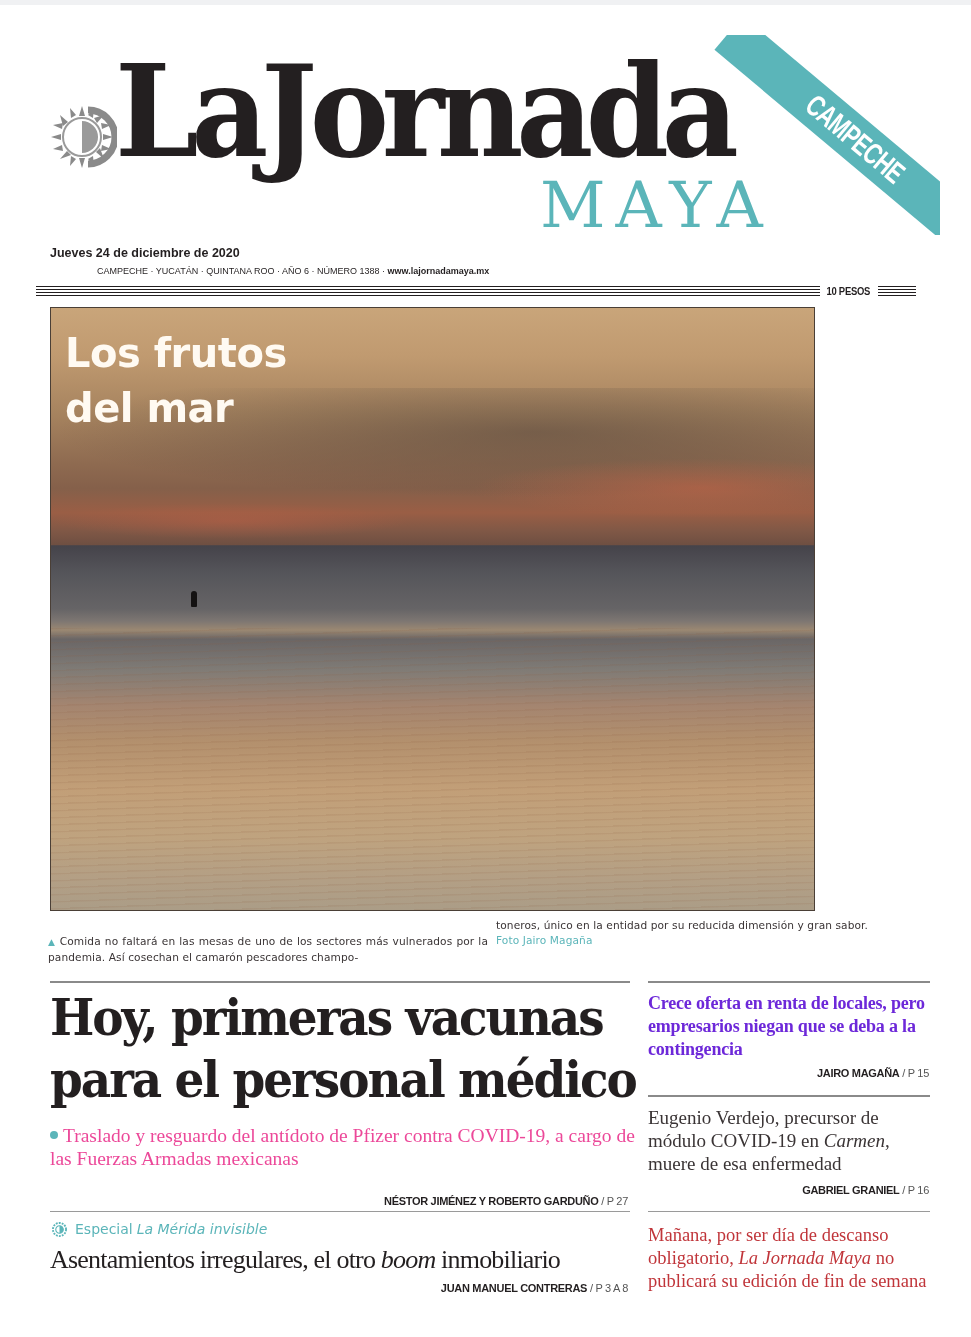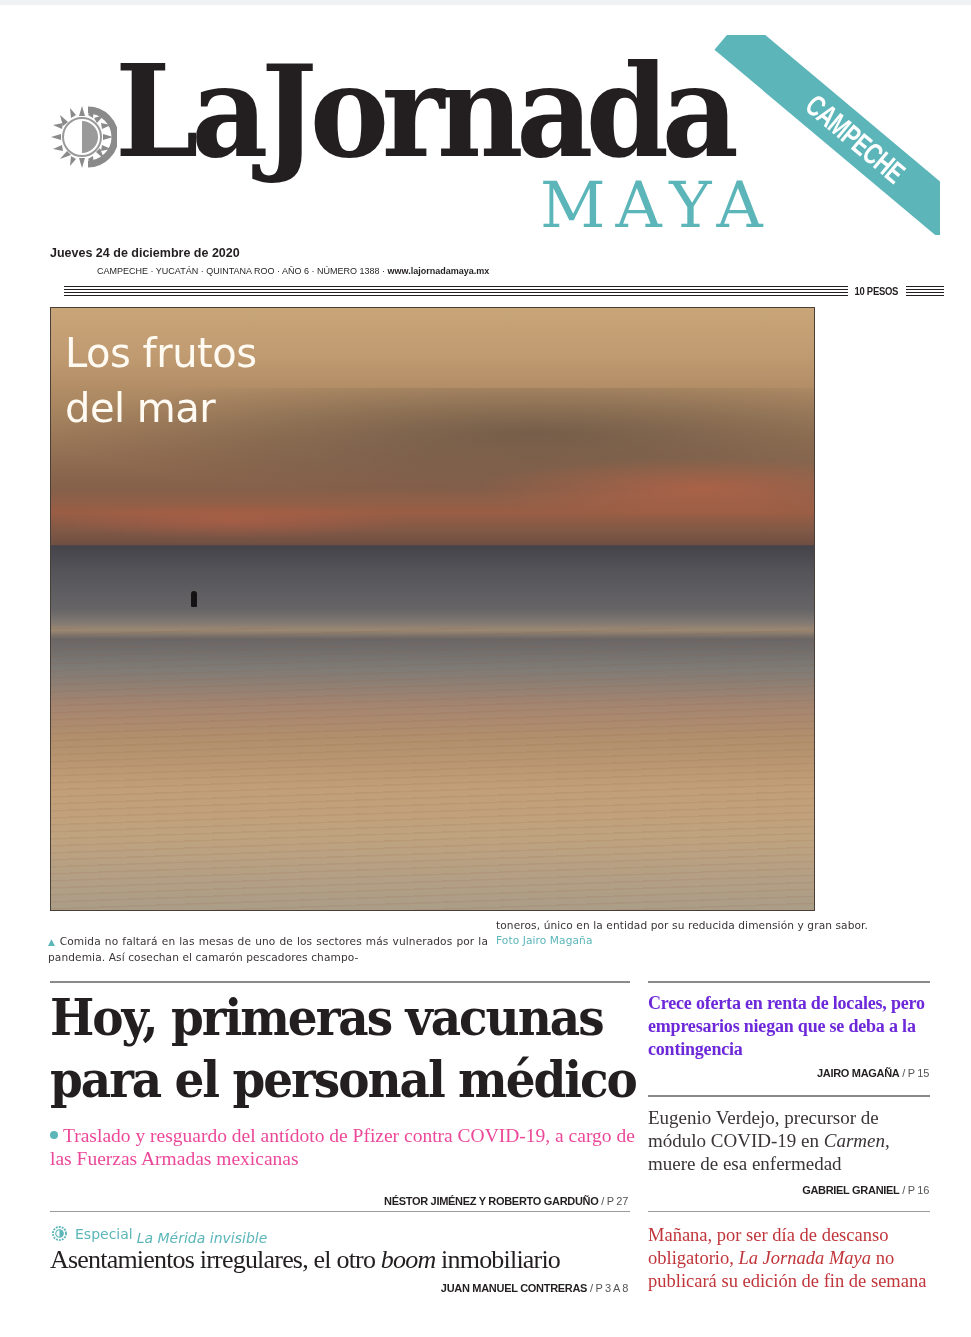--- a/index.html
+++ b/index.html
@@ -14,31 +14,31 @@
   .brand { position: absolute; left: 115px; top: 42px; font-family: "DejaVu Serif", serif; font-weight: bold; font-size: 128px; letter-spacing: -8px; color: #231f20; line-height: 1; transform: scaleX(0.93); transform-origin: left top; }
   .maya { position: absolute; left: 540px; top: 168px; font-family: "DejaVu Serif", serif; font-size: 64px; color: #5bb5b9; letter-spacing: 10px; line-height: 1; }
   .ribbon-wrap { position: absolute; left: 700px; top: 30px; width: 240px; height: 200px; overflow: hidden; }
   .ribbon { position: absolute; left: -10px; top: 82px; width: 330px; height: 44px; background: #5bb5b9; transform: rotate(40deg); transform-origin: center; display: flex; align-items: center; justify-content: center; }
   .ribbon span { color: #ffffff; font-family: "Liberation Sans", sans-serif; font-weight: bold; font-size: 30px; letter-spacing: -1px; transform: scaleX(0.72); display: inline-block; }
 
   
   .dateline { position: absolute; left: 50px; top: 246px; font-size: 12.5px; font-weight: bold; color: #231f20; }
   .subline { position: absolute; left: 50px; top: 266px; font-size: 9px; color: #231f20; white-space: nowrap; margin-left: 47px; }
   .subline b { font-weight: bold; }
-  .rules { position: absolute; left: 64px; top: 285px; width: 880px; height: 12px; display: flex; align-items: center; }
+  .rules { position: absolute; left: 36px; top: 285px; width: 880px; height: 12px; display: flex; align-items: center; }
   .rules .lines { flex: 1; height: 11px; background: repeating-linear-gradient(to bottom, #231f20 0px, #231f20 1px, transparent 1px, transparent 3px); }
   .rules .lines.short { flex: 0 0 38px; }
   .rules .price { font-size: 10.5px; font-weight: bold; padding: 0 6px 0 4px; letter-spacing: -0.3px; transform: scaleX(0.9); display: inline-block; }
 
   
   .photo { position: absolute; left: 50px; top: 307px; width: 765px; height: 604px; border: 1px solid #4a3f36; overflow: hidden;
     background: linear-gradient(to bottom,
       #c9a57a 0%, #c09a70 8%, #a5825e 18%, #8e6a50 26%, #85604a 30%, #9a5e45 34%, #805846 37%, #6f4f42 39.3%,
       #45434a 39.5%, #55555a 44%, #666466 50%, #7d7672 52%, #9b8872 53.5%, #6a6666 55%, #7f7b76 60%,
-      #a48570 66%, #b3906d 72%, #c29f78 80%, #bfa37f 88%, #b39f85 95%, #ab9d87 100%); }
+      #a48570 66%, #b3906d 72%, #c29f78 80%, #bfa37f 88%, #b39f85 95%, #ab9d87 100%); font-weight: bold; }
   .photo .cloud1 { position: absolute; left: 420px; top: 150px; width: 460px; height: 60px; background: radial-gradient(ellipse at center, rgba(200,100,70,0.55), rgba(200,100,70,0) 70%); }
   .photo .cloud2 { position: absolute; left: 0px; top: 195px; width: 360px; height: 36px; background: radial-gradient(ellipse at center, rgba(190,95,70,0.45), rgba(190,95,70,0) 70%); }
   .photo .haze { position: absolute; left: 0; top: 80px; width: 880px; height: 110px; background: radial-gradient(ellipse at 55% 40%, rgba(70,60,55,0.45), rgba(70,60,55,0) 70%); }
   .photo .ripples { position: absolute; left: 0; top: 320px; width: 880px; height: 284px; background: repeating-linear-gradient(178deg, rgba(140,90,60,0.12) 0px, rgba(140,90,60,0.12) 1px, transparent 2px, transparent 7px); }
   .figure { position: absolute; width: 6px; height: 16px; background: #141212; border-radius: 3px 3px 1px 1px; }
   .photo-title { position: absolute; left: 14px; top: 18px; font-family: "DejaVu Sans", sans-serif; font-size: 40px; line-height: 55px; color: #fffaf2; letter-spacing: -0.5px; }
 
   
   .caption { position: absolute; top: 918px; font-family: "DejaVu Sans", sans-serif; font-size: 10.6px; line-height: 15px; color: #3a3435; letter-spacing: 0.1px; }
   .caption.c1 { left: 48px; width: 440px; text-align: justify; margin-top: 16px; }
@@ -51,21 +51,21 @@
   .hr.thin { height: 1px; background: #9a9a9a; }
   .headline { position: absolute; left: 50px; top: 986px; width: 590px; font-family: "DejaVu Serif", serif; font-weight: bold; font-size: 51px; line-height: 62px; letter-spacing: -2.2px; color: #231f20; transform: scaleX(0.92); transform-origin: left top; white-space: nowrap; }
   .deck { position: absolute; left: 50px; top: 1124px; width: 590px; font-family: "Liberation Serif", serif; font-size: 19.5px; line-height: 23px; color: #ec4899; }
   .deck .bullet { display: inline-block; width: 8px; height: 8px; border-radius: 50%; background: #5bb5b9; margin-right: 5px; vertical-align: 3px; }
   .deck .txt { display: inline; }
   .byline { position: absolute; font-family: "Liberation Sans", sans-serif; font-weight: bold; font-size: 11px; color: #231f20; letter-spacing: -0.3px; text-align: right; white-space: nowrap; }
   .byline .pg { font-weight: normal; color: #555; }
 
   .special { position: absolute; left: 52px; top: 1221px; font-family: "DejaVu Sans", sans-serif; font-size: 14px; color: #5bb5b9; white-space: nowrap; display: flex; align-items: center; }
   .special .ico { width: 15px; height: 15px; margin-right: 8px; }
-  .special em { margin-left: 4px; margin-top: 9px; }
+  .special em { margin-left: 4px; }
   .sub-head { position: absolute; left: 50px; top: 1244px; font-family: "Liberation Serif", serif; font-size: 26px; line-height: 32px; color: #231f20; letter-spacing: -0.8px; white-space: nowrap; }
   .sub-head em { font-style: italic; }
 
   
   .side { position: absolute; left: 648px; width: 283px; font-family: "Liberation Serif", serif; }
   .side-h1 { top: 992px; font-weight: bold; font-size: 18px; line-height: 23px; color: #6d28d9; letter-spacing: -0.2px; }
   .side-h2 { top: 1106px; font-size: 19px; line-height: 23px; color: #3a3435; }
   .side-h2 em { font-style: italic; }
   .side-h3 { top: 1224px; font-size: 18.5px; line-height: 23px; color: #c0353a; }
   .side-h3 em { font-style: italic; }

